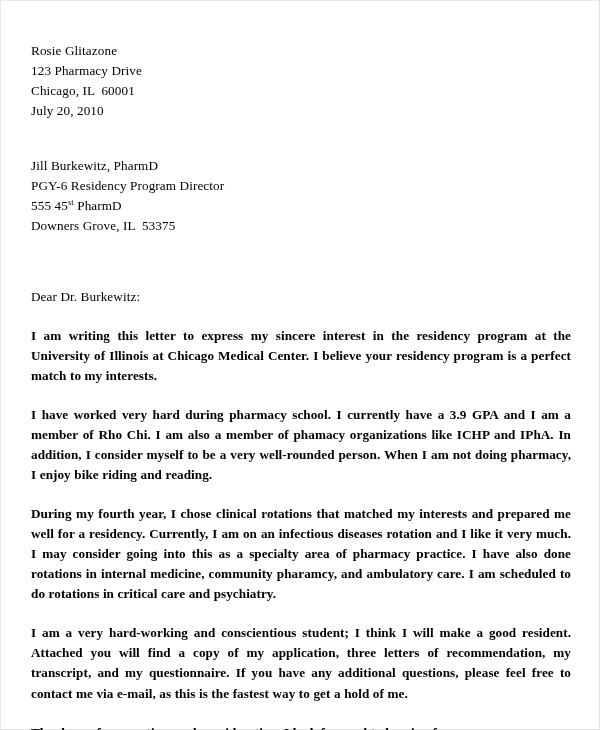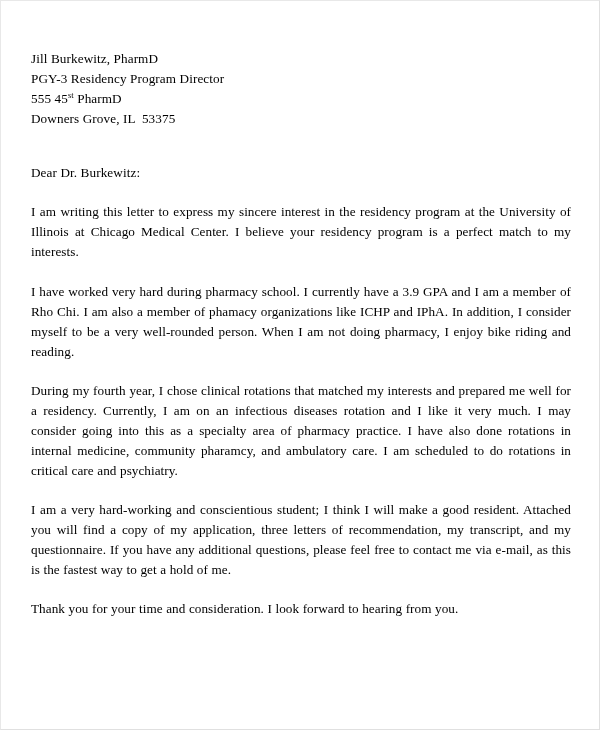--- a/index.html
+++ b/index.html
@@ -36,55 +36,62 @@
   
   .addr-block {
     margin: 0;
   }
   .addr-line {
     white-space: pre;
     letter-spacing: 0.1px;
   }
 
   .sender-block { margin-top: 10px; }
-  .recipient-block { margin-top: 18px; }
+  .recipient-block { margin-top: 35px; }
 
   .salutation {
-    margin-top: 34px;
+    margin-top: 50px;
     letter-spacing: 0.1px;
   }
 
   
   .para {
     margin-top: 19px;
     text-align: justify;
     text-justify: inter-word;
     letter-spacing: 0.05px;
     word-spacing: 0.2px;
+    font-weight: bold;
   }
   .para.last-short {
     text-align: left;
   }
 
   sup {
     font-size: 0.65em;
     vertical-align: super;
     line-height: 0;
   }
 </style>
 </head>
 <body>
 
 <div id="page">
   <div class="letter">
 
+    <div class="addr-block sender-block">
+      <div class="addr-line">Rosie Glitazone</div>
+      <div class="addr-line">123 Pharmacy Drive</div>
+      <div class="addr-line">Chicago, IL  60001</div>
+      <div class="addr-line">July 20, 2010</div>
+    </div>
 
     <div class="addr-block recipient-block">
       <div class="addr-line">Jill Burkewitz, PharmD</div>
-      <div class="addr-line">PGY-3 Residency Program Director</div>
+      <div class="addr-line">PGY-6 Residency Program Director</div>
       <div class="addr-line"><span>555 45</span><sup>st</sup><span> PharmD</span></div>
       <div class="addr-line">Downers Grove, IL  53375</div>
     </div>
 
     <div class="salutation">Dear Dr. Burkewitz:</div>
 
     <p class="para">I am writing this letter to express my sincere interest in the residency program at the University of Illinois at Chicago Medical Center.  I believe your residency program is a perfect match to my interests.</p>
     <p class="para">I have worked very hard during pharmacy school.  I currently have a 3.9 GPA and I am a member of Rho Chi.  I am also a member of phamacy organizations like ICHP and IPhA.  In addition, I consider myself to be a very well-rounded person.  When I am not doing pharmacy, I enjoy bike riding and reading.</p>
     <p class="para">During my fourth year, I chose clinical rotations that matched my interests and prepared me well for a residency.  Currently, I am on an infectious diseases rotation and I like it very much.  I may consider going into this as a specialty area of pharmacy practice.  I have also done rotations in internal medicine, community pharamcy, and ambulatory care.  I am scheduled to do rotations in critical care and psychiatry.</p>
     <p class="para">I am a very hard-working and conscientious student; I think I will make a good resident.  Attached you will find a copy of my application, three letters of recommendation, my transcript, and my questionnaire.  If you have any additional questions, please feel free to contact me via e-mail, as this is the fastest way to get a hold of me.</p>

